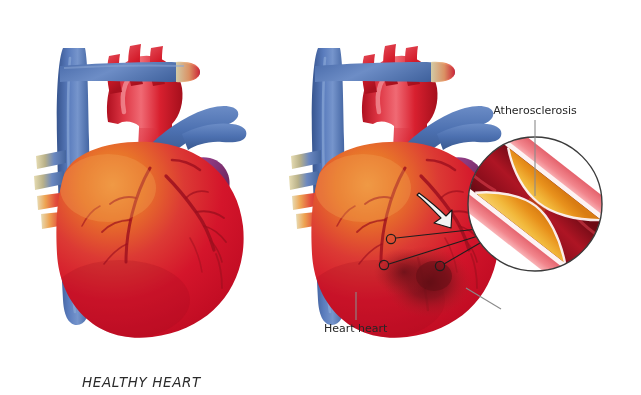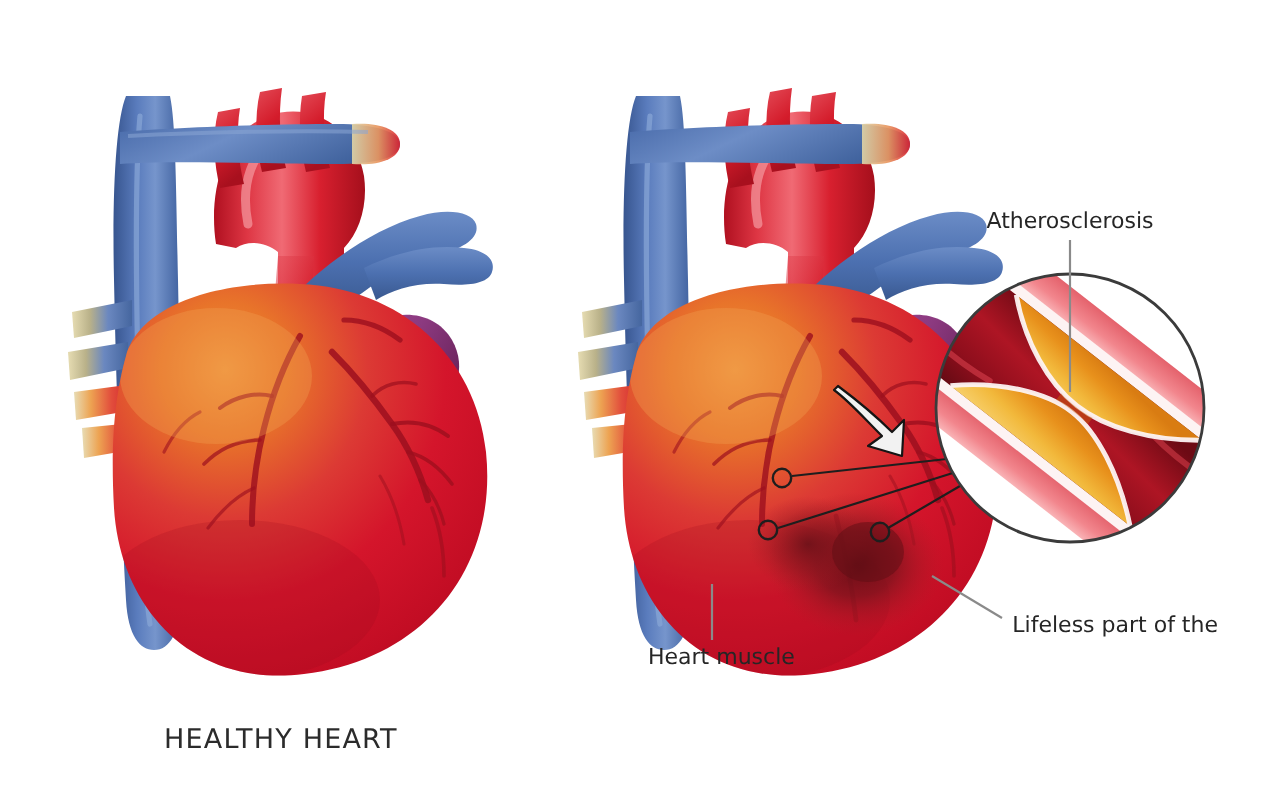--- a/index.html
+++ b/index.html
@@ -309,22 +309,21 @@
     <g stroke="#8a8a8a" stroke-width="1.1" fill="none">
       <line x1="535" y1="120" x2="535" y2="196"></line>
       <line x1="356" y1="292" x2="356" y2="320"></line>
       <line x1="466" y1="288" x2="501" y2="309"></line>
     </g>
 
   </svg>
 
   <div class="anno center" style="left:493px;top:104px;width:84px;">Atherosclerosis</div>
 
-  <div class="anno" style="left:324px;top:322px;">Heart muscle</div>
+  <div class="anno" style="left:324px;top:322px;">Heart heart</div>
 
   <div class="anno right" style="left:461px;top:306px;width:148px;">
-    <div>Lifeless part of the</div>
   </div>
 
-  <div class="cap" style="left:82px;top:362px;">HEALTHY HEART</div>
+  <div class="cap" style="left:82px;top:374px;font-style:italic;">HEALTHY HEART</div>
 
 
 </div>
 
 </body></html>

